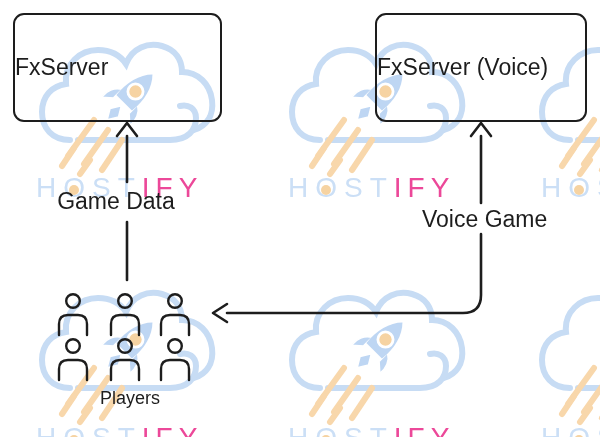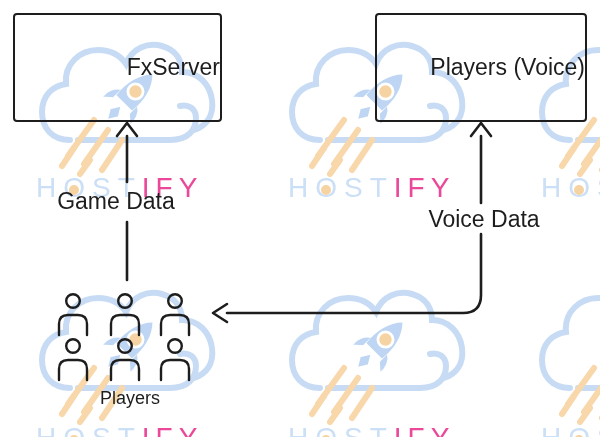--- a/index.html
+++ b/index.html
@@ -19,21 +19,21 @@
   .wm-text .bd{color:#ec4899;font-weight:400;letter-spacing:6px;}
   .wm-text .o-wrap{position:relative;display:inline-block;}
   .wm-text .o-dot{
     position:absolute;left:6px;top:11px;width:10px;height:10px;border-radius:50%;
     background:#f6d3a2;
   }
   
   .edges-svg{position:absolute;left:0;top:0;z-index:2;}
   .node{
     position:absolute;box-sizing:border-box;border:2.6px solid #1d1d1d;
-    border-radius:4px;display:flex;align-items:center;justify-content:flex-end;
+    border-radius:11px;display:flex;align-items:center;justify-content:flex-start;
     font-size:23px;background:transparent;z-index:3;
   }
   .node-left{left:13px;top:13px;width:209px;height:109px;}
   .node-right{left:375px;top:13px;width:212px;height:109px;}
   .edge-label{
     position:absolute;z-index:3;font-size:23px;text-align:center;white-space:nowrap;
   }
   .label-game{left:54px;top:188px;width:124px;text-align:center;}
   .label-voice{left:422px;top:206px;width:124px;}
   .players-wrap{position:absolute;left:0;top:0;z-index:3;}
@@ -145,26 +145,26 @@
         <path d="M 227 304 L 213 313 L 227 322"></path>
       </g>
     </g>
   </svg>
 
   <div class="node node-left">
     <span>FxServer</span>
   </div>
 
   <div class="node node-right">
-    <span>Players (Voice)</span>
+    <span>FxServer (Voice)</span>
   </div>
 
   <div class="edge-label label-game">Game Data</div>
 
-  <div class="edge-label label-voice">Voice Data</div>
+  <div class="edge-label label-voice">Voice Game</div>
 
   <div class="players-wrap">
     <svg class="players-svg" width="140" height="92" viewBox="0 0 140 92">
       <use href="#personIcon" x="2" y="1"></use>
       <use href="#personIcon" x="54" y="1"></use>
       <use href="#personIcon" x="104" y="1"></use>
       <use href="#personIcon" x="2" y="46"></use>
       <use href="#personIcon" x="54" y="46"></use>
       <use href="#personIcon" x="104" y="46"></use>
     </svg>

